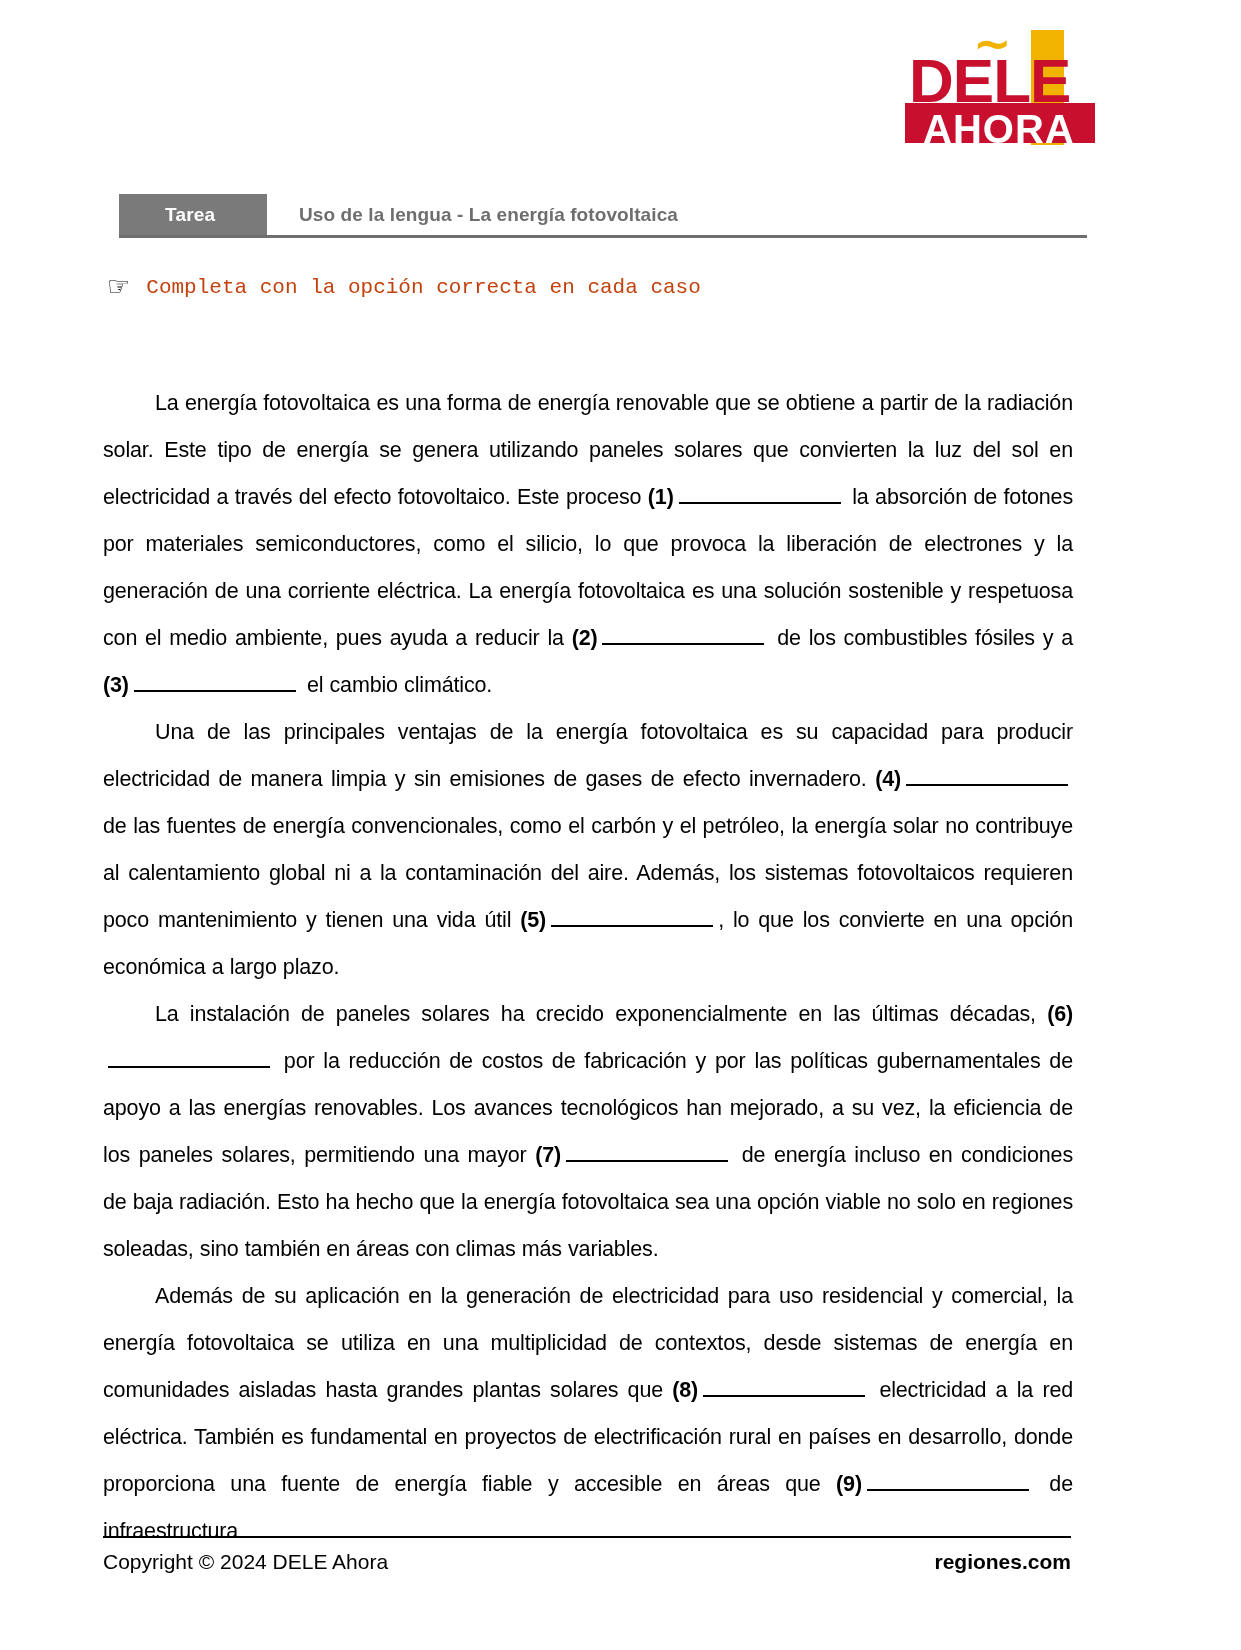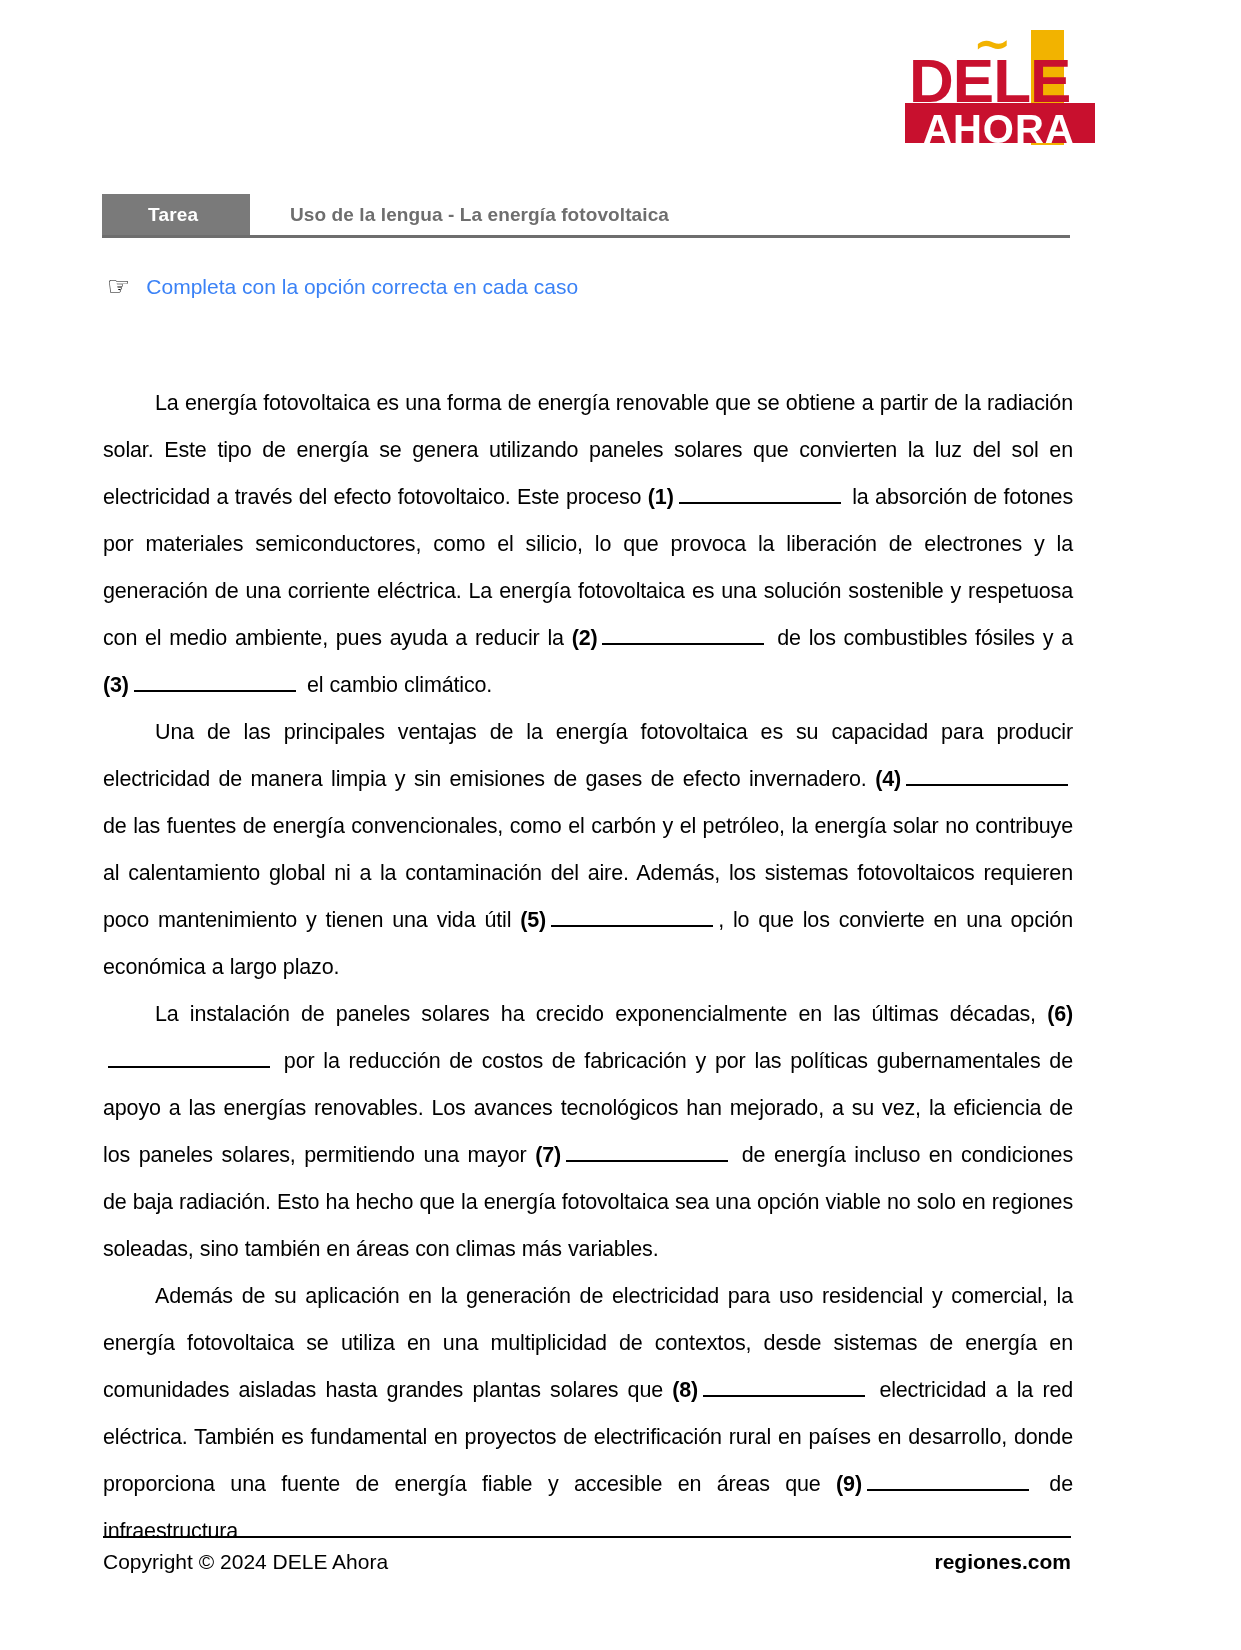--- a/index.html
+++ b/index.html
@@ -72,21 +72,21 @@
     left: 122px;
     top: 2px;
     width: 33px;
     height: 115px;
     background: #F2B300;
   }
 
   
   .tarea-row {
     position: absolute;
-    left: 102px;
+    left: 119px;
     top: 194px;
     width: 968px;
     height: 44px;
     display: flex;
     align-items: stretch;
     border-bottom: 3px solid #6e6e6e;
   }
   .tarea-chip {
     width: 148px;
     background: #7a7a7a;
@@ -99,21 +99,21 @@
     letter-spacing: 0.2px;
     font-family: "Liberation Sans", sans-serif;
   }
   .tarea-title {
     flex: 1;
     color: #6e6e6e;
     font-weight: bold;
     font-size: 19px;
     display: flex;
     align-items: center;
-    padding-left: 40px;
+    padding-left: 32px;
     letter-spacing: 0.1px;
     font-family: "Liberation Sans", sans-serif;
   }
 
   
   .instruction {
     position: absolute;
     left: 107px;
     top: 274px;
     display: flex;
@@ -123,22 +123,22 @@
   .hand-icon {
     font-size: 26px;
     line-height: 1;
     color: #000;
     font-family: "DejaVu Sans", sans-serif;
     display: inline-block;
     transform: translateY(-1px);
   }
   .instruction-text {
     font-size: 21px;
-    color: #3b82f6;
-    font-family: Liberation Sans, sans-serif;
+    color: #c2410c;
+    font-family: Liberation Mono, monospace;
   }
 
   
   .content {
     position: absolute;
     left: 103px;
     top: 380px;
     width: 970px;
   }
   .para {

